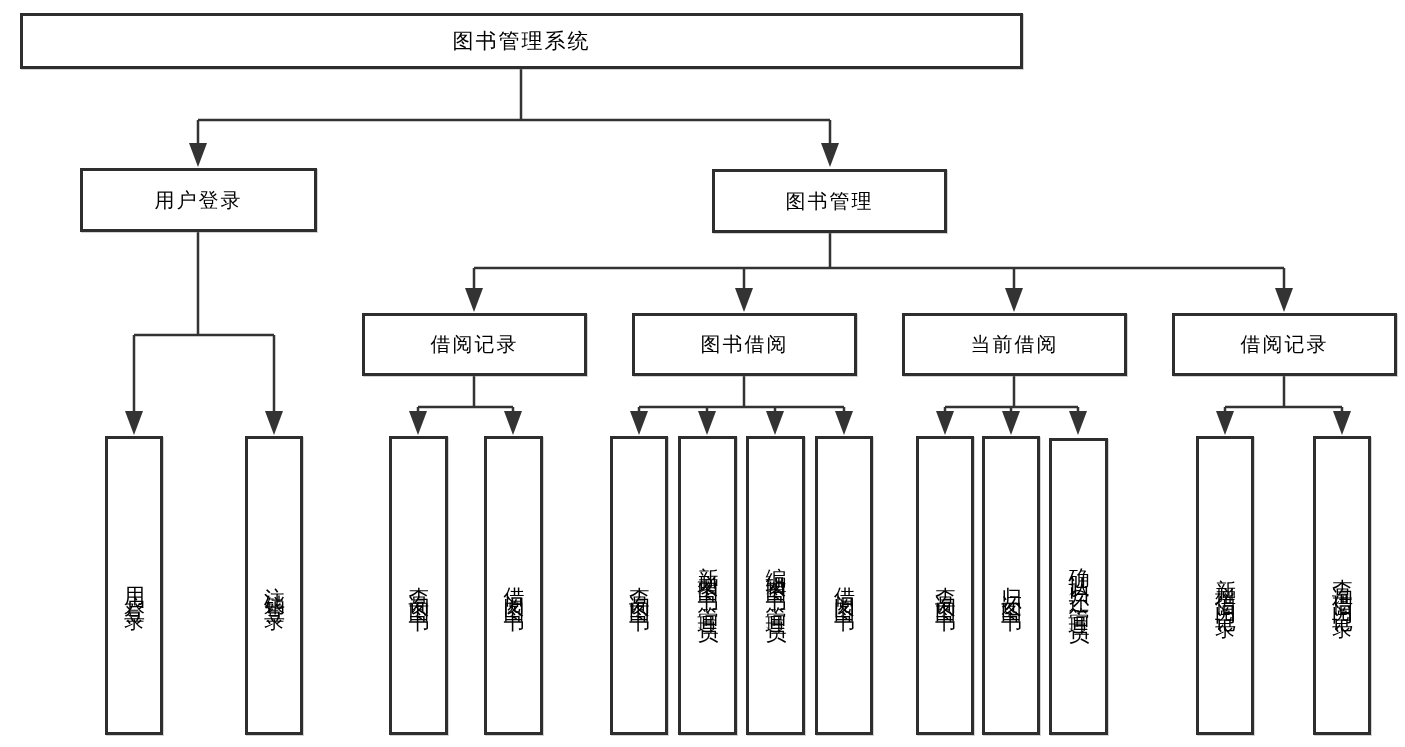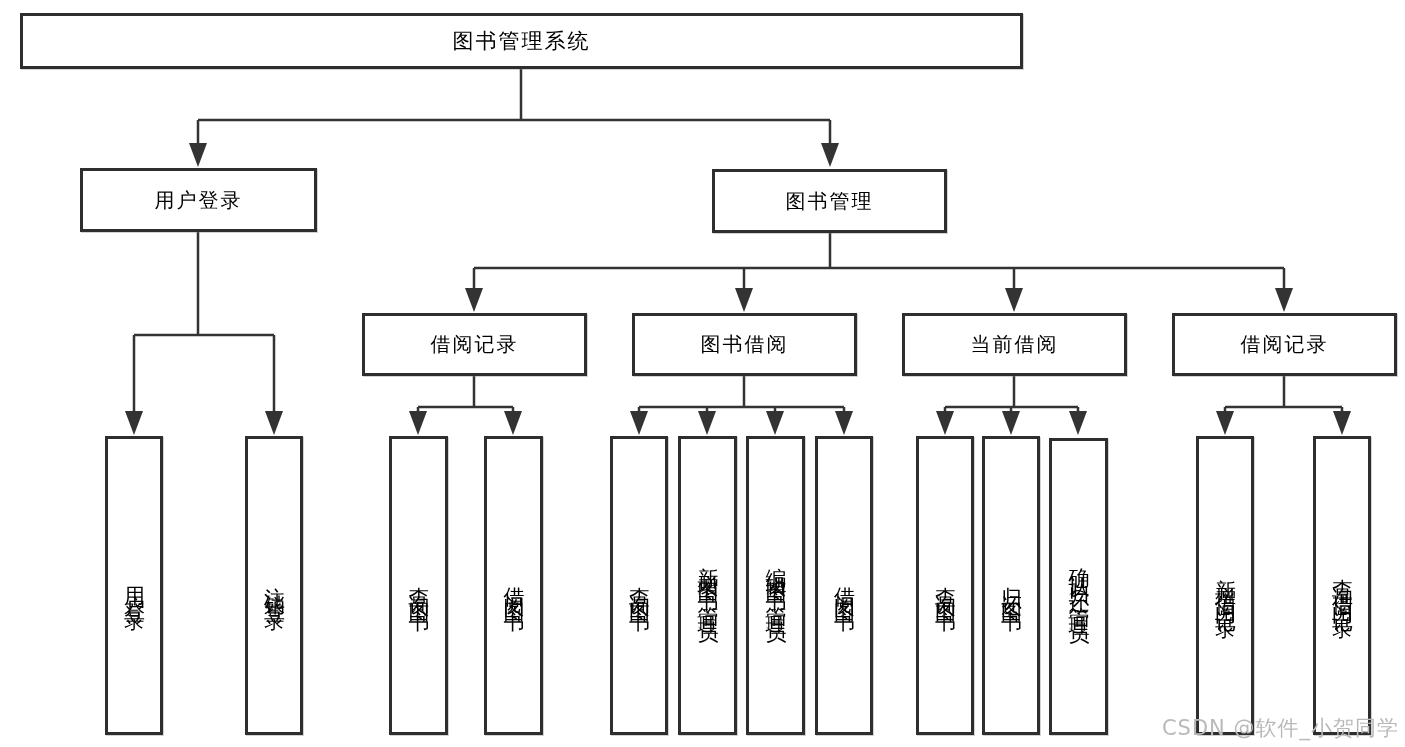--- a/index.html
+++ b/index.html
@@ -147,15 +147,14 @@
     <span>确认归还（管理员）</span>
   </div>
 
   <div class="box v" style="left:1196px; top:436px; width:58px; height:299px;">
     <span>新增借阅记录</span>
   </div>
   <div class="box v" style="left:1313px; top:436px; width:58px; height:299px;">
     <span>查询借阅记录</span>
   </div>
 
-  <div id="watermark">CSDN @软件_小贺同学</div>
 
 </div>
 
 </body></html>

